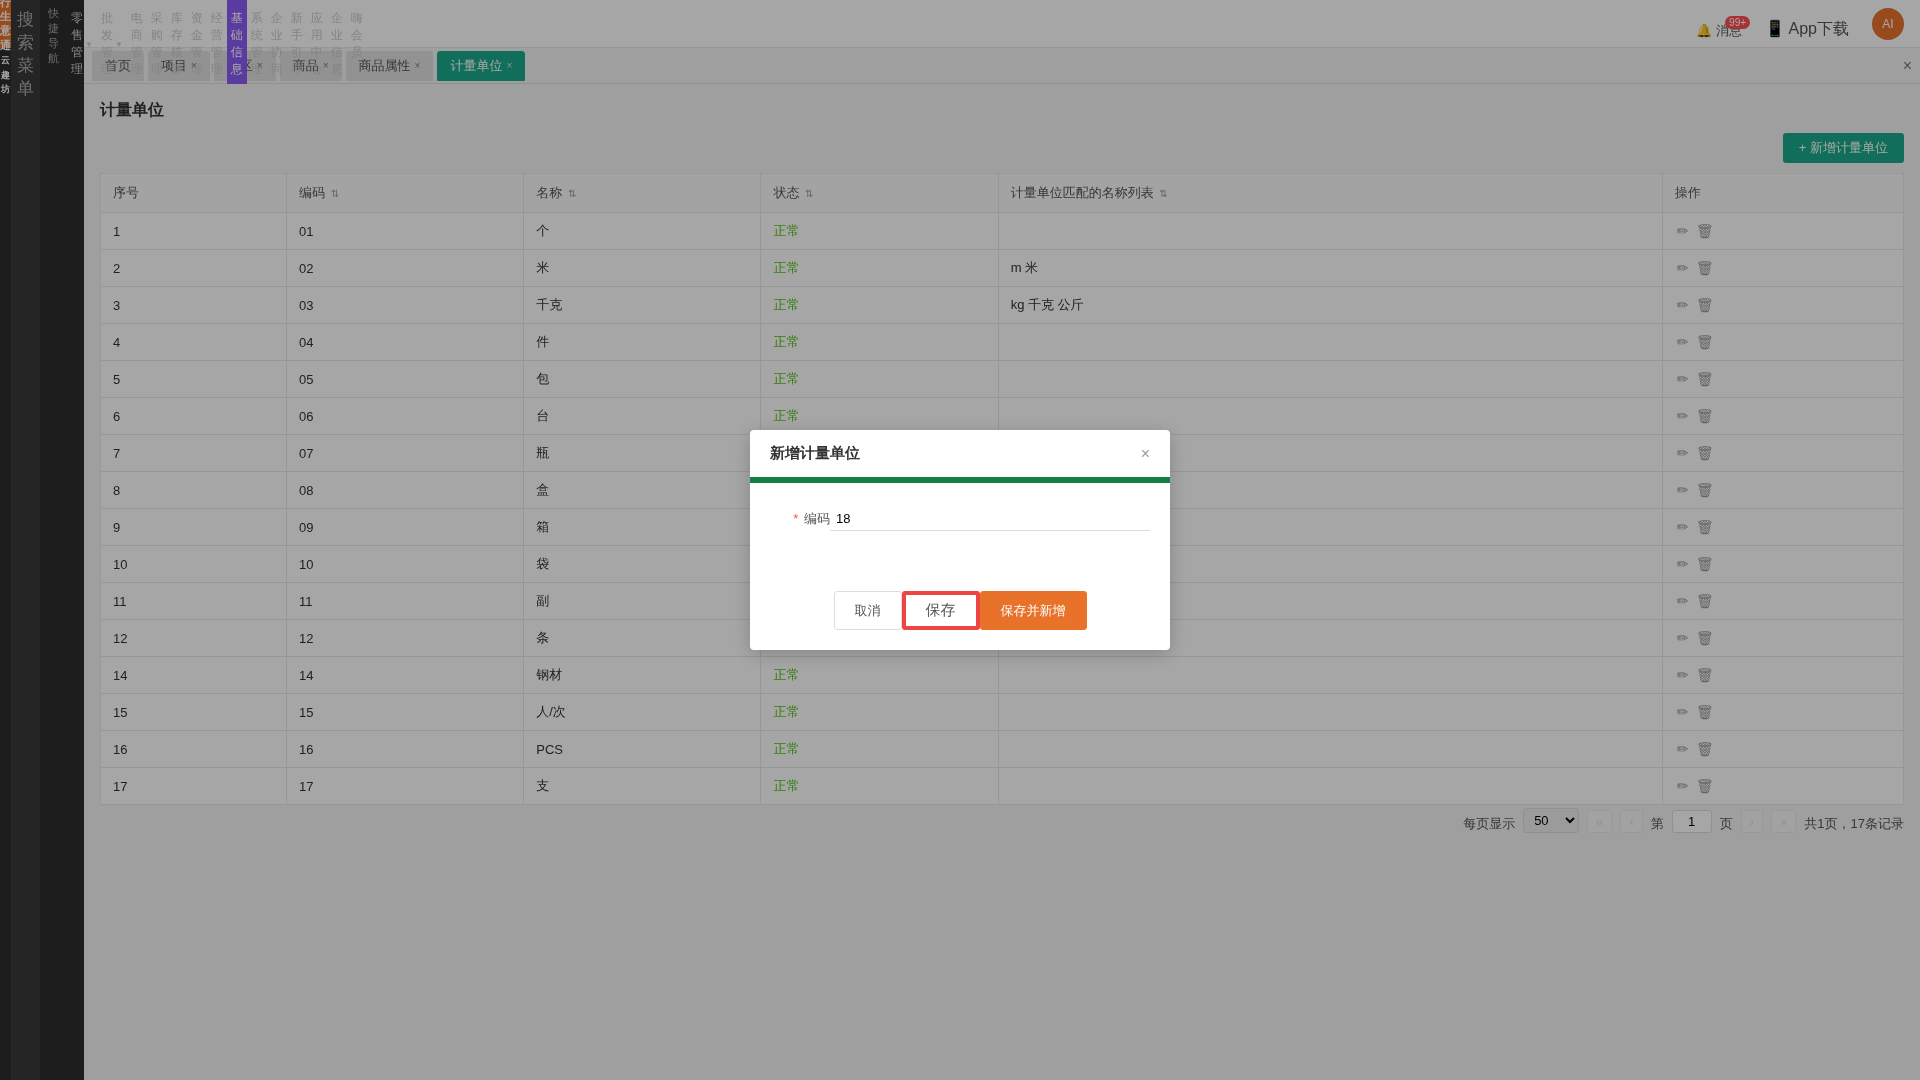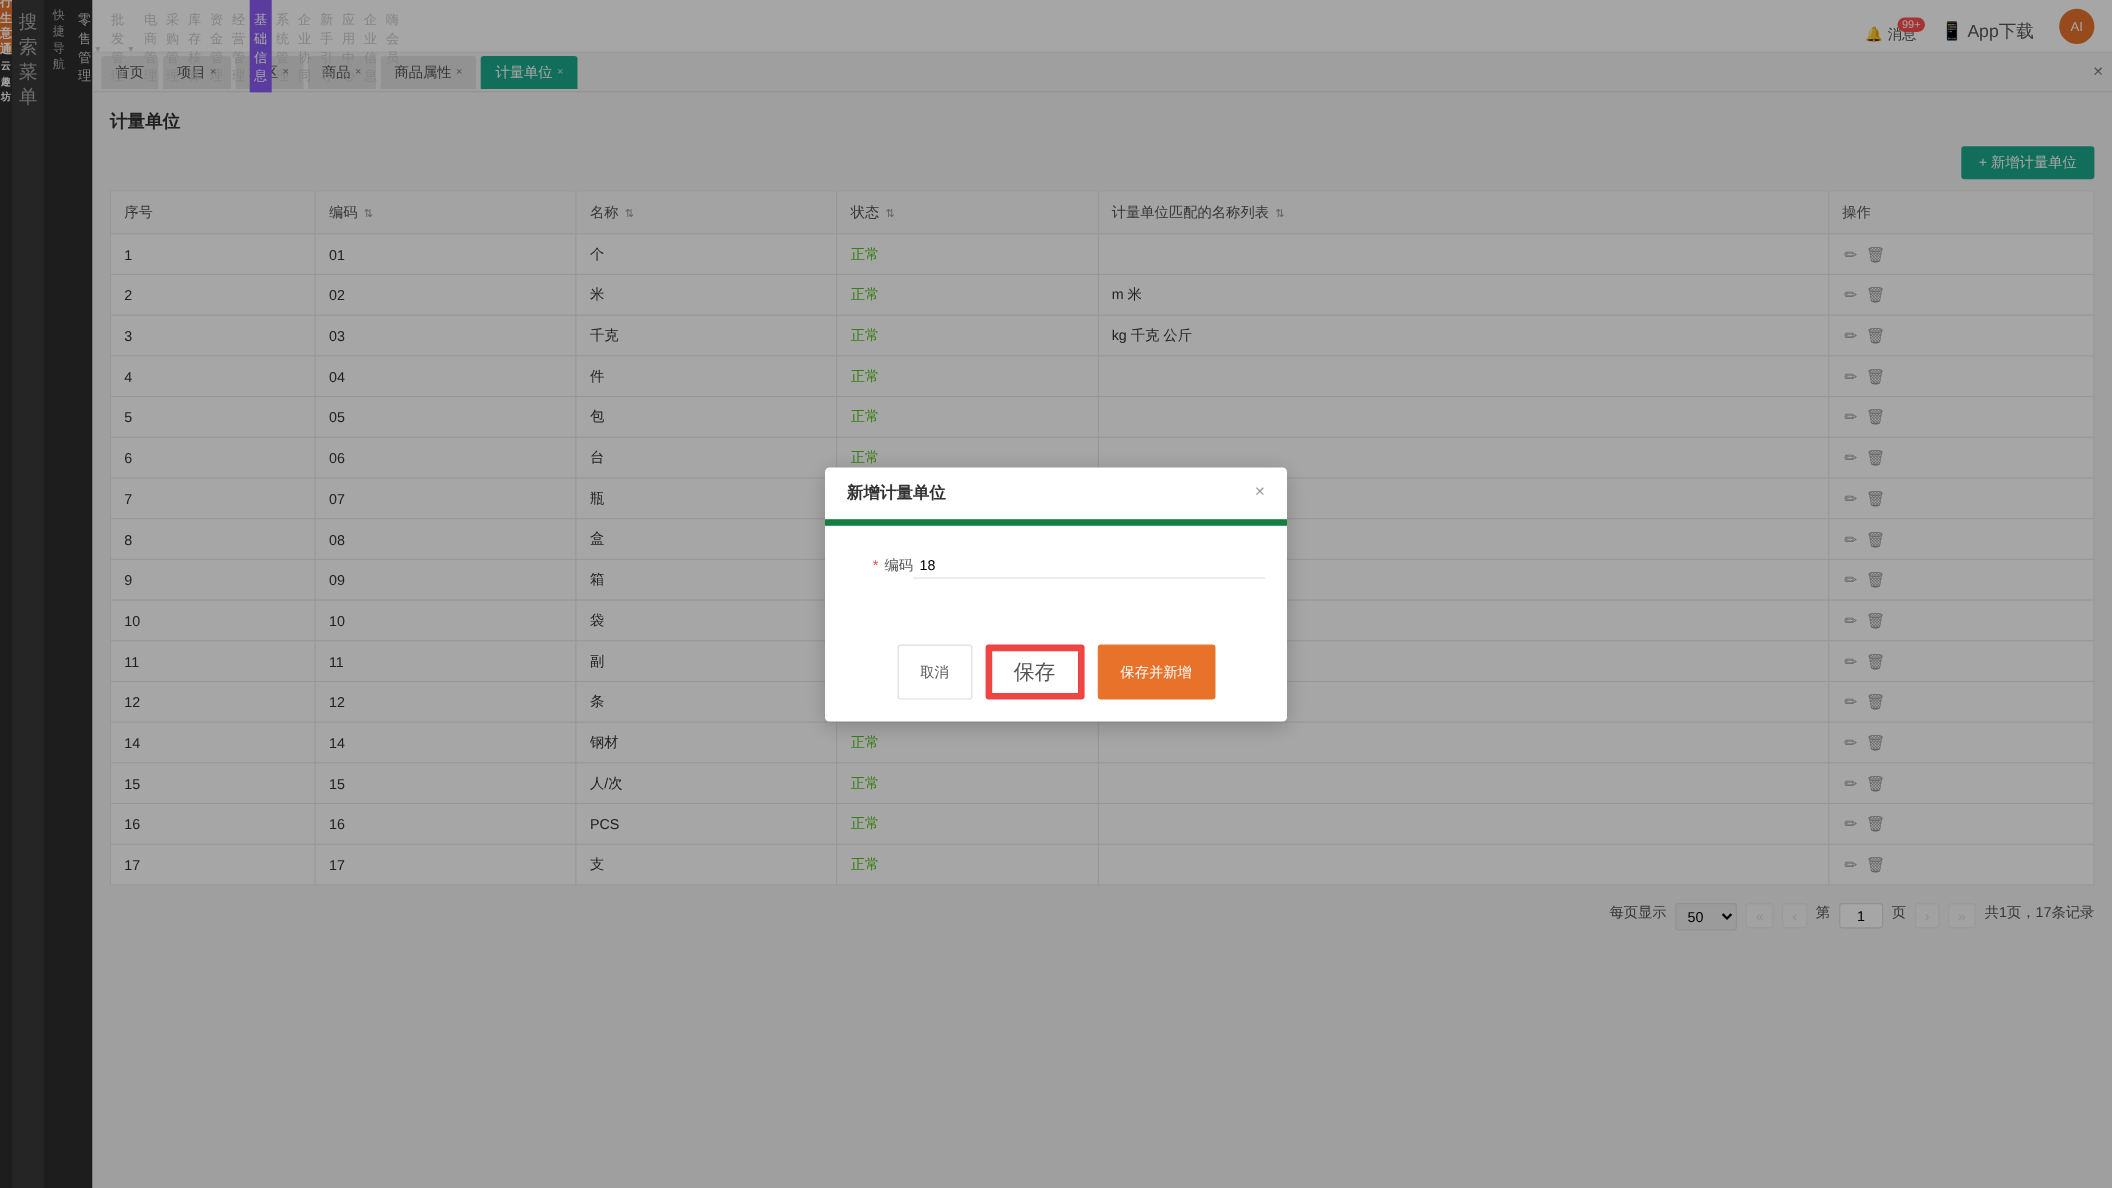--- a/index.html
+++ b/index.html
@@ -166,22 +166,22 @@
       color: #333;
       font-size: 13px;
     }
     .status-normal { color: #52c41a; }
     .action-btn { color: #999; cursor: pointer; margin: 0 2px; font-size: 14px; }
 
     
     .pagination {
       display: flex;
       justify-content: flex-end;
-      align-items: flex-start;
-      margin-top: 16px;
+      align-items: flex-end;
+      margin-top: 3px;
       gap: 8px;
       font-size: 13px;
       color: #555;
     }
     .page-size-select {
       border: 1px solid #ddd;
       padding: 3px 6px;
       border-radius: 3px;
       font-size: 13px;
     }
@@ -247,39 +247,38 @@
       border: none;
       border-bottom: 1px solid #ddd;
       padding: 4px 6px;
       font-size: 13px;
       outline: none;
     }
     .form-input.active-input { border-bottom-color: #e8722a; }
     .modal-footer {
       display: flex;
       justify-content: center;
-      gap: 12px;
       padding: 16px 20px 20px;
     }
     .btn-cancel {
       border: 1px solid #ddd;
       background: white;
       padding: 6px 20px;
       border-radius: 3px;
       cursor: pointer;
       font-size: 13px;
       color: #555;
     }
     .btn-save {
-      border: 6px solid #ef4444;
+      border: 4px solid #ef4444;
       background: white;
       padding: 6px 20px;
       border-radius: 3px;
       cursor: pointer;
-      font-size: 19px;
+      font-size: 15px;
       color: #555;
     }
     .btn-save-new {
       background: #e8722a;
       border: 1px solid #e8722a;
       color: white;
       padding: 6px 20px;
       border-radius: 3px;
       cursor: pointer;
       font-size: 13px;

